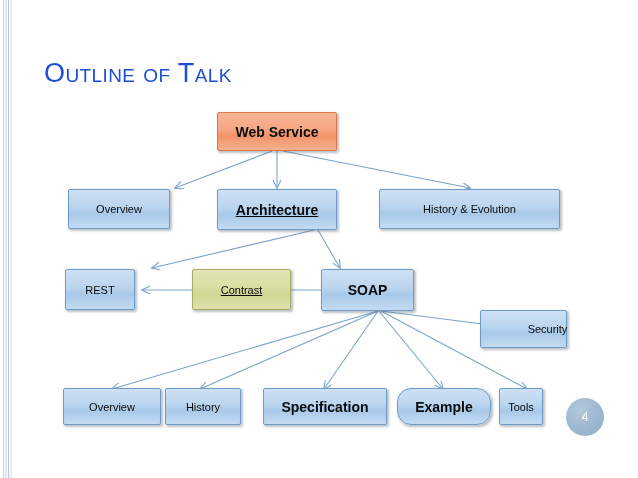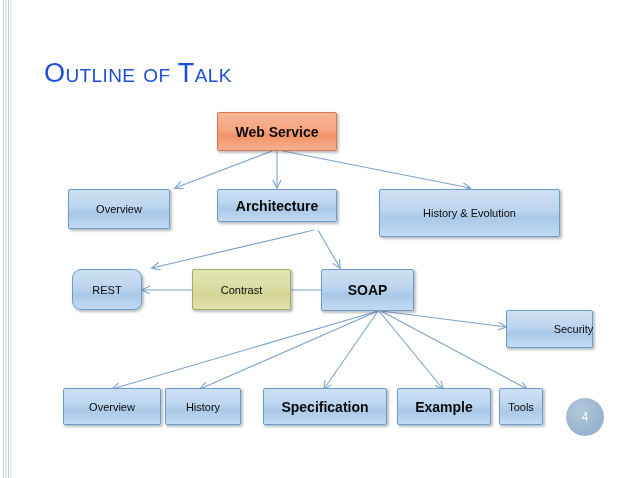--- a/index.html
+++ b/index.html
@@ -59,20 +59,21 @@
     background:linear-gradient(180deg,#cfe0f3 0%,#bcd6ef 42%,#a9c9e9 62%,#c3dbf2 100%);
     border:1px solid #6b9bc9;
   }
   .box.orange{
     background:linear-gradient(180deg,#f8b594 0%,#f6a582 45%,#f29468 62%,#f6b08e 100%);
     border:1px solid #d7794a;
   }
   .box.olive{
     background:linear-gradient(180deg,#e2e5b4 0%,#dadda3 45%,#d2d694 62%,#dfe2ad 100%);
     border:1px solid #a8ab62;
+    text-decoration:underline;
   }
   .box.bold{font-weight:bold;font-size:14px;text-align:center;}
 
   
   #pagenum{
     position:absolute;
     left:566px;top:398px;
     width:38px;height:38px;
     border-radius:50%;
     background:radial-gradient(circle at 38% 32%,#b3c8dd 0%,#9db7d0 55%,#90adc8 100%);
@@ -126,37 +127,37 @@
       <path d="M378,311 L324,389"></path>
       <path d="M379,311 L443,389"></path>
       <path d="M381,311 L527,389"></path>
     </g>
   </svg>
 
   <div class="box orange bold" style="left:217px;top:112px;width:120px;height:39px;">Web Service</div>
 
   <div class="box blue" style="left:68px;top:189px;width:102px;height:40px;">Overview</div>
 
-  <div class="box blue bold" style="left:217px;top:189px;width:120px;height:33px;">Architecture</div>
+  <div class="box blue bold" style="left:217px;top:189px;width:120px;height:41px;text-decoration:underline;">Architecture</div>
 
-  <div class="box blue" style="left:379px;top:189px;width:181px;height:48px;">History &amp; Evolution</div>
+  <div class="box blue" style="left:379px;top:189px;width:181px;height:40px;">History &amp; Evolution</div>
 
-  <div class="box blue" style="left:72px;top:269px;width:70px;height:41px;border-radius:9px;">REST</div>
+  <div class="box blue" style="left:65px;top:269px;width:70px;height:41px;">REST</div>
 
   <div class="box olive" style="left:192px;top:269px;width:99px;height:41px;">Contrast</div>
 
   <div class="box blue bold" style="left:321px;top:269px;width:93px;height:42px;">SOAP</div>
 
-  <div class="box blue" style="left:506px;top:310px;width:87px;height:38px;padding-left:48px;">Security</div>
+  <div class="box blue" style="left:480px;top:310px;width:87px;height:38px;padding-left:48px;">Security</div>
 
   <div class="box blue" style="left:63px;top:388px;width:98px;height:37px;">Overview</div>
 
   <div class="box blue" style="left:165px;top:388px;width:76px;height:37px;">History</div>
 
   <div class="box blue bold" style="left:263px;top:388px;width:124px;height:37px;">Specification</div>
 
-  <div class="box blue bold" style="left:397px;top:388px;width:94px;height:37px;">Example</div>
+  <div class="box blue bold" style="left:397px;top:388px;width:94px;height:37px;border-radius:14px;">Example</div>
 
   <div class="box blue" style="left:499px;top:388px;width:44px;height:37px;">Tools</div>
 
   <div id="pagenum">4</div>
 
 </div>
 
 </body></html>

